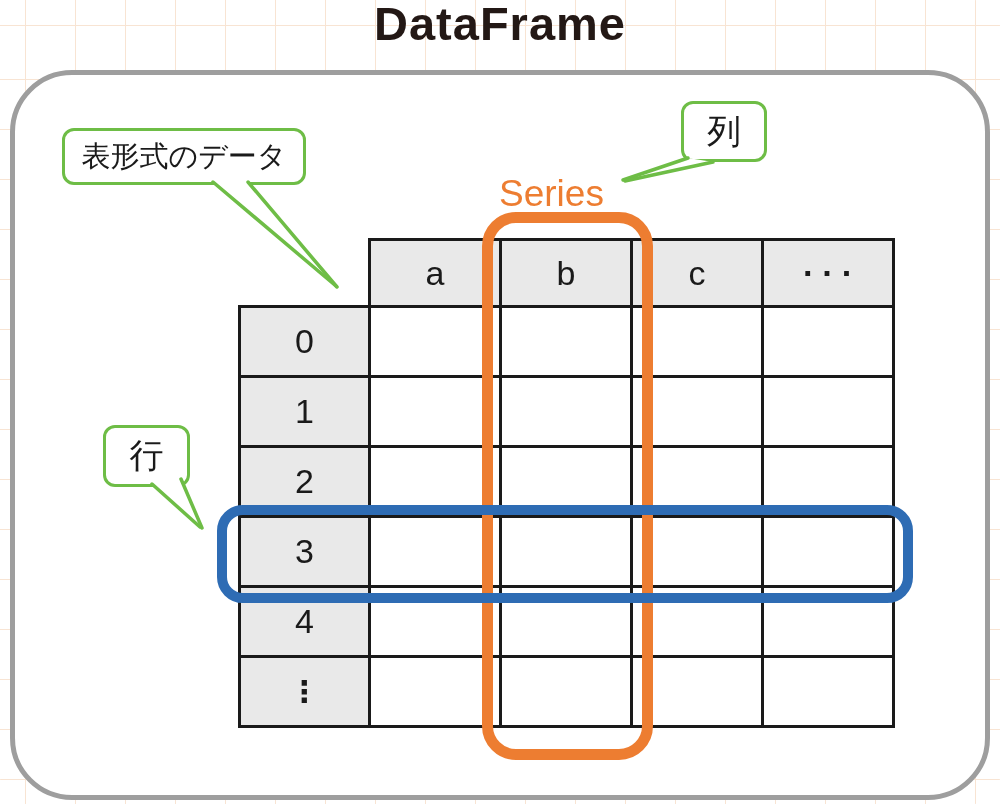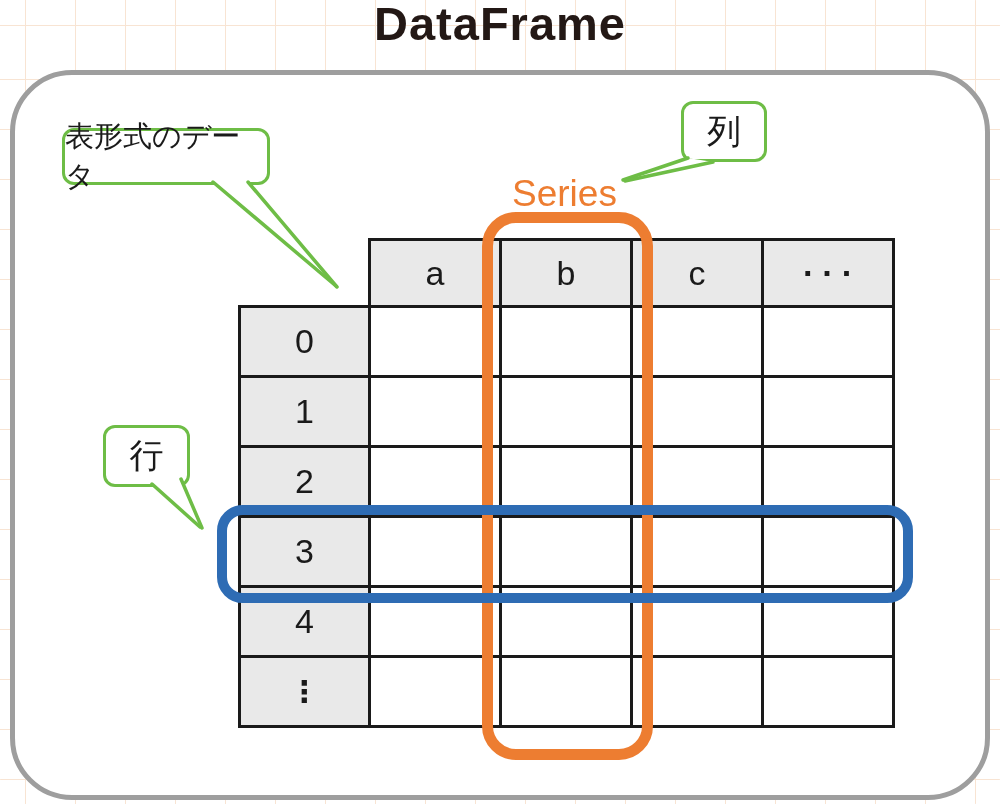--- a/index.html
+++ b/index.html
@@ -40,41 +40,41 @@
   }
   .cell + .cell{margin-left:-3px;}
   .head{width:134px;height:70px;background:#e9e9e9;}
   .idx{width:133px;height:73px;background:#e9e9e9;}
   .blank{width:134px;height:73px;}
   .dots-h{letter-spacing:8px;padding-left:8px;font-weight:bold;}
   .dots-v{font-size:30px;font-weight:bold;line-height:1;}
   
   .series-label{
     position:absolute;left:499px;top:173px;width:131px;
-    text-align:center;font-size:37px;color:#ed7d31;font-weight:500;
+    font-size:37px;color:#ed7d31;font-weight:500;
     z-index:3;
   }
   .orange-rect{
     position:absolute;left:482px;top:212px;width:171px;height:548px;
     box-sizing:border-box;border:11px solid #ed7d31;border-radius:34px;
     z-index:4;
   }
   .blue-rect{
     position:absolute;left:217px;top:505px;width:696px;height:98px;
     box-sizing:border-box;border:10px solid #2e6cb4;border-radius:26px;
     z-index:4;
   }
   
   .bubble{
     position:absolute;box-sizing:border-box;
     background:#ffffff;border:3.5px solid #6ebd46;border-radius:12px;
     display:flex;align-items:center;justify-content:center;
     color:#1a1a1a;z-index:5;
   }
-  .bubble.tabular{left:62px;top:128px;width:208px;height:57px;font-size:29px;}
+  .bubble.tabular{left:62px;top:128px;width:244px;height:57px;font-size:29px;}
   .bubble.col{left:681px;top:101px;width:86px;height:61px;font-size:34px;}
   .bubble.row{left:103px;top:425px;width:87px;height:62px;font-size:34px;}
   .tails{
     position:absolute;left:0;top:0;width:1000px;height:804px;
     z-index:6;pointer-events:none;
   }
 </style>
 </head>
 <body>
 

